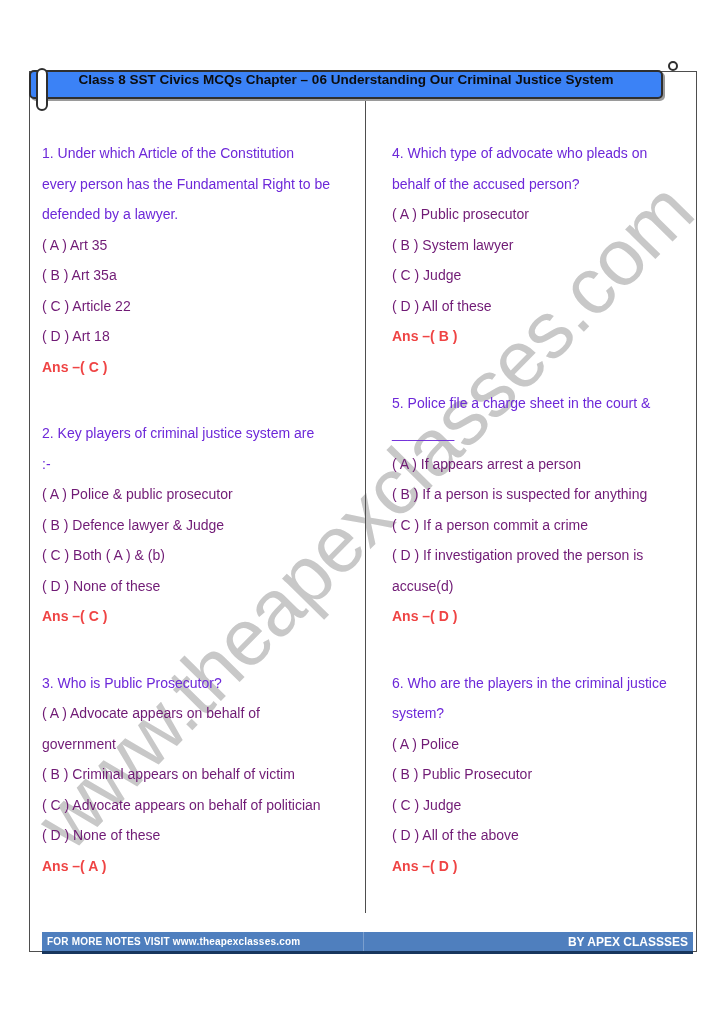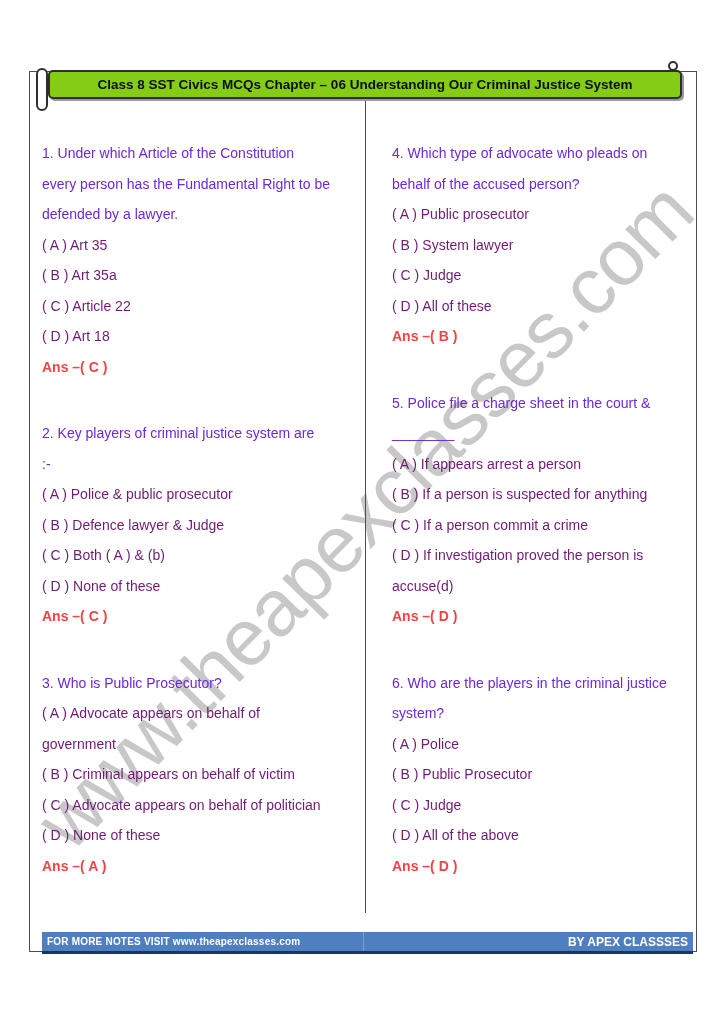--- a/index.html
+++ b/index.html
@@ -32,28 +32,28 @@
     left:29px; top:71px;
     width:668px; height:881px;
     border:1px solid #4e4e4e;
     box-sizing:border-box;
     z-index:1;
   }
 
   
   .banner {
     position:absolute;
-    left:48px; top:70px;
+    left:29px; top:70px;
     width:634px; height:29px;
-    background:#84cc16;
+    background:#3b82f6;
     border:2px solid #2f2f2f;
     border-radius:5px;
     box-sizing:border-box;
     box-shadow:2px 2px 0 #9a9a9a;
-    display:flex; align-items:center; justify-content:center;
+    display:flex; justify-content:center;
     z-index:3;
   }
   .banner .title {
     font-weight:bold;
     font-size:13.5px;
     color:#0d0d0d;
     white-space:nowrap;
   }
   .banner-capsule {
     position:absolute;

